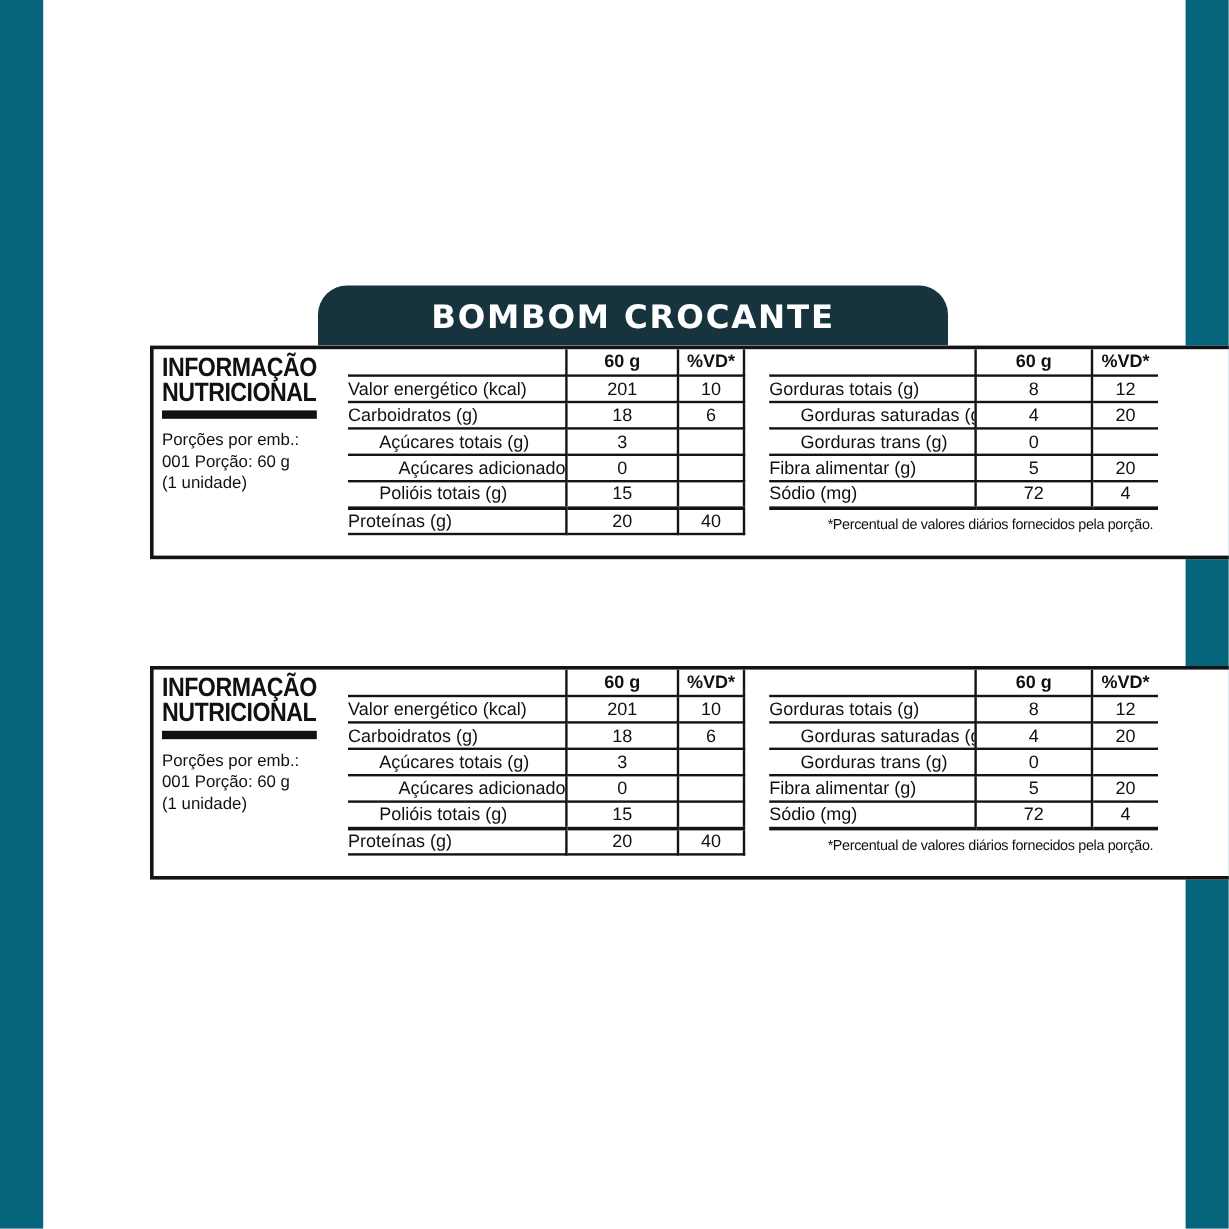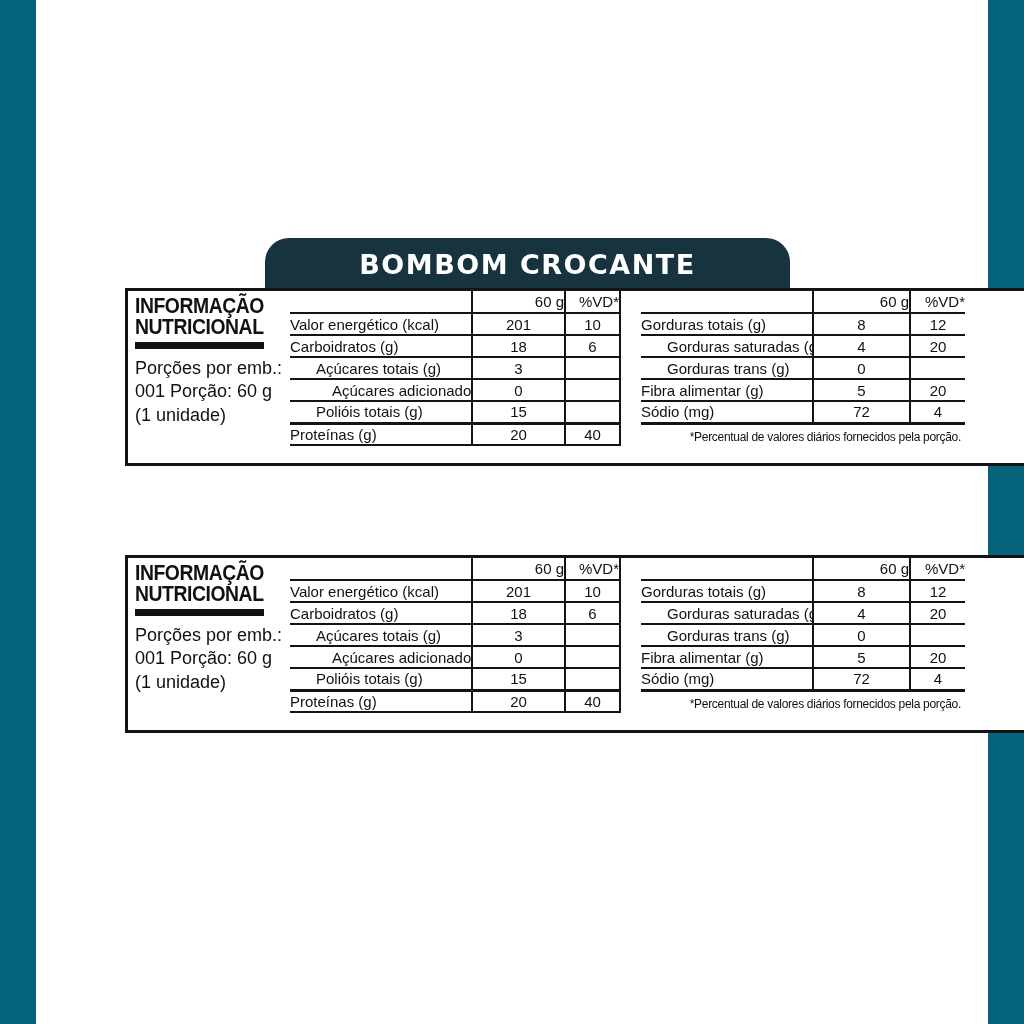--- a/index.html
+++ b/index.html
@@ -36,30 +36,30 @@
     border:3px solid var(--ink);height:178px;display:flex;overflow:hidden;gap:20px;
   }
 
   .info-panel{flex:0 0 142px;width:142px;padding:5px 4px 0 7px;}
   .info-title{
     margin:0;font-size:22px;font-weight:bold;line-height:0.95;
     letter-spacing:-0.5px;white-space:nowrap;color:#111;
     transform:scaleX(0.88);transform-origin:0 0;
   }
   .title-bar{height:7px;background:#111;margin:4px 2px 8px 0;}
-  .portion-info{margin:0;font-size:18px;line-height:1.3;white-space:nowrap;color:#111;}
+  .portion-info{margin:0;font-size:14px;line-height:1.3;white-space:nowrap;color:#111;}
 
   table.group{border-collapse:collapse;table-layout:fixed;flex:0 0 auto;align-self:flex-start;}
   table.left-group{width:330px;}
   table.right-group{width:324px;}
   .group td,.group th{
     height:22px;padding:0;font-size:15px;vertical-align:middle;color:#111;
     border-bottom:2px solid var(--ink);overflow:hidden;white-space:nowrap;
   }
-  .group th{font-weight:normal;text-align:right;}
+  .group th{font-weight:bold;}
   .col-label{text-align:left;padding-left:7px;border-right:2px solid var(--ink);}
   .col-amount{text-align:center;border-right:2px solid var(--ink);}
   .col-dv{text-align:center;}
   .left-group .col-dv{border-right:2px solid var(--ink);} 
   .ind-1 .col-label{padding-left:26px;}
   .ind-2 .col-label{padding-left:42px;}
   tr.thick-top td{border-top:3px solid var(--ink);}
   tr.thick-bottom td{border-bottom:3px solid var(--ink);margin-top:20px;}
   td.footnote-cell{
     border:none;text-align:right;font-size:12px;letter-spacing:-0.3px;

